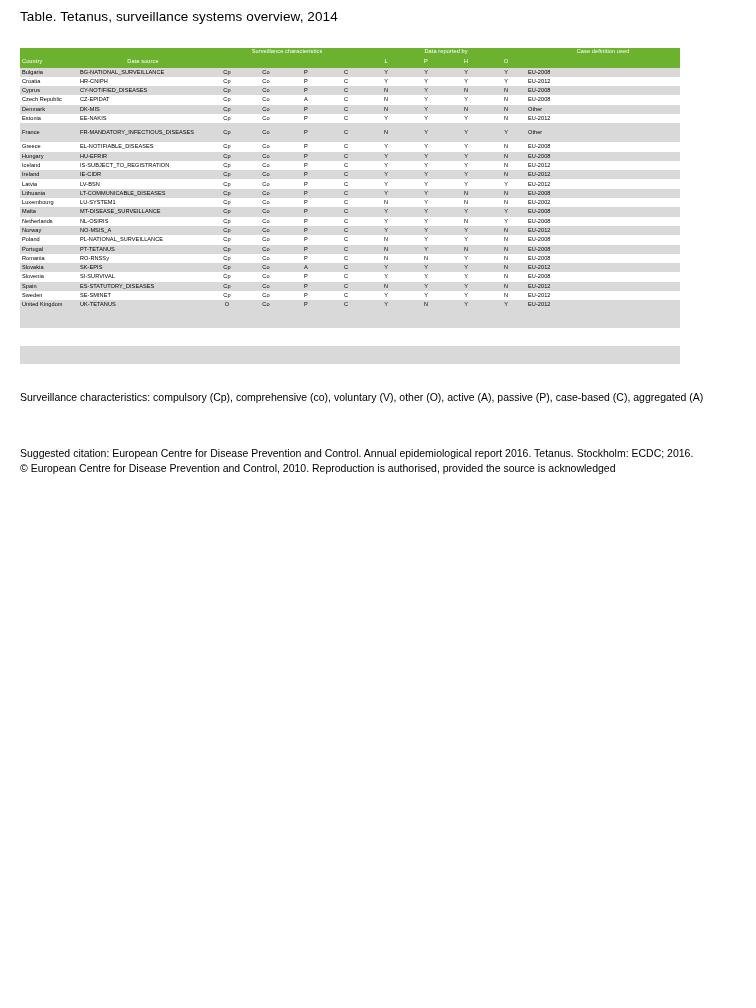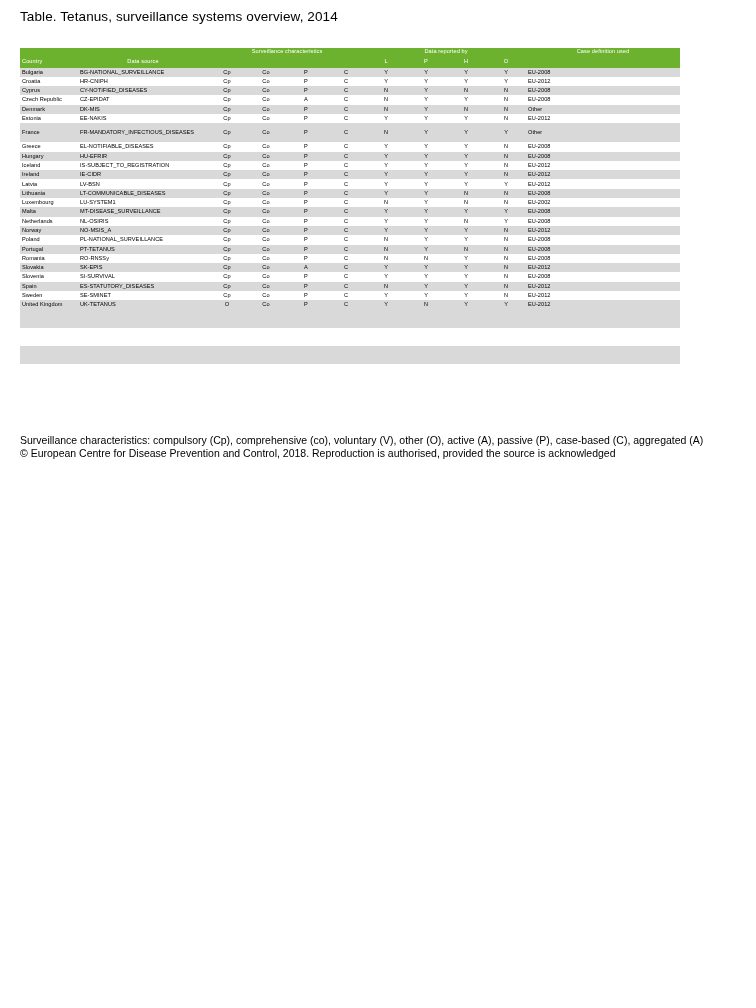--- a/index.html
+++ b/index.html
@@ -107,21 +107,20 @@
 
   
   .notes {
     position: absolute;
     left: 20px;
     top: 390px;
     width: 712px;
     font-size: 10.5px;
     line-height: 15px;
     color: #000;
-    margin-top: 43px;
   }
   .notes p { margin: 0; }
   .citation {
     position: absolute;
     left: 20px;
     top: 446px;
     width: 712px;
     font-size: 10.5px;
     line-height: 15px;
     color: #000;
@@ -541,16 +540,17 @@
           </tr>
         </tbody>
     </table>
   </div>
 
   <div class="notes">
     <p>Surveillance characteristics: compulsory (Cp), comprehensive (co), voluntary (V), other (O), active (A), passive (P), case-based (C), aggregated (A)</p>
   </div>
 
   <div class="citation">
-    <p>© European Centre for Disease Prevention and Control, 2018. Reproduction is authorised, provided the source is acknowledged</p>
+    <p>Suggested citation: European Centre for Disease Prevention and Control. Annual epidemiological report 2016. Tetanus. Stockholm: ECDC; 2016.</p>
+    <p>© European Centre for Disease Prevention and Control, 2010. Reproduction is authorised, provided the source is acknowledged</p>
   </div>
 
 </div>
 
 </body></html>

